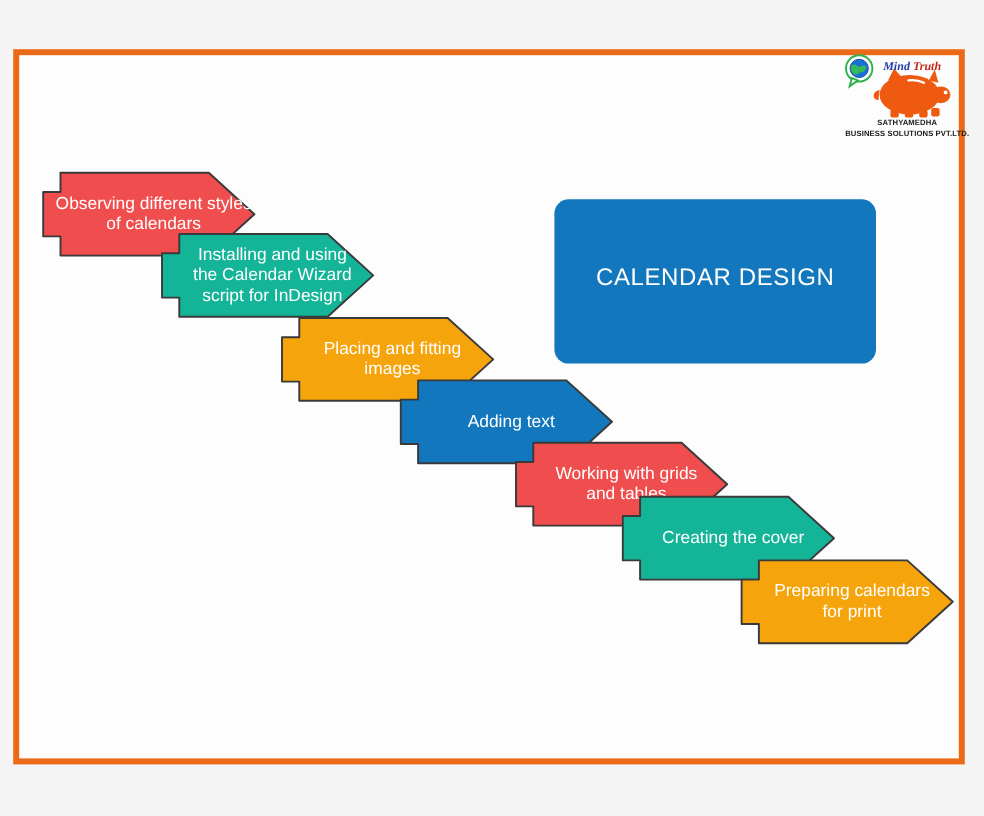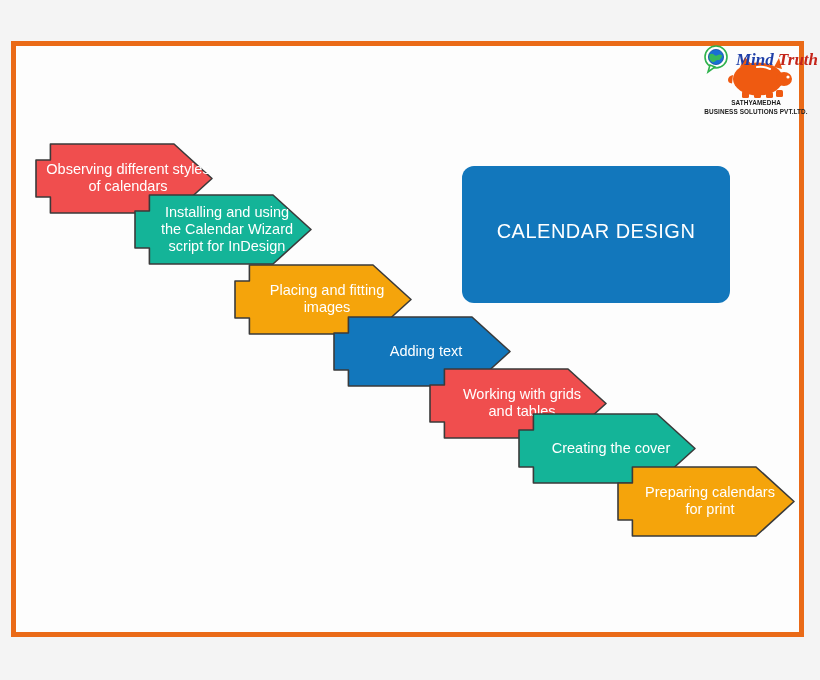--- a/index.html
+++ b/index.html
@@ -62,21 +62,21 @@
   #logo-mark {
     position: relative;
     width: 112px;
     height: 56px;
   }
   #logo-wordmark {
     position: absolute;
     left: 36px;
     top: 7px;
     font-family: "Liberation Serif", serif;
-    font-size: 17px;
+    font-size: 10px;
     font-weight: bold;
     font-style: italic;
     color: #1f3fa8;
     white-space: nowrap;
   }
   #logo-wordmark .wm2 { color: #c4241a; }
   #logo-company {
     font-family: "Liberation Sans", sans-serif;
     font-size: 6.4px;
     font-weight: bold;

